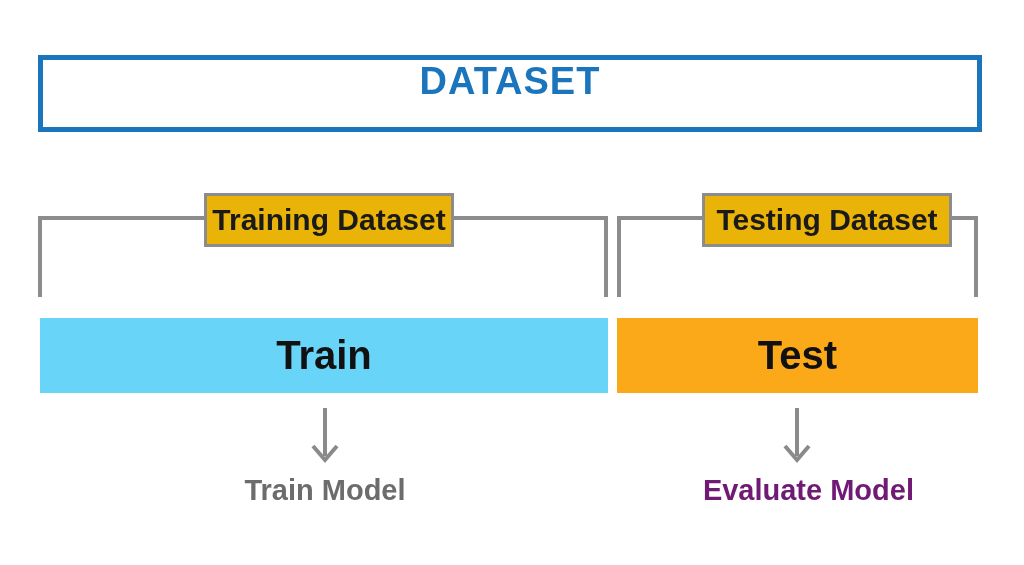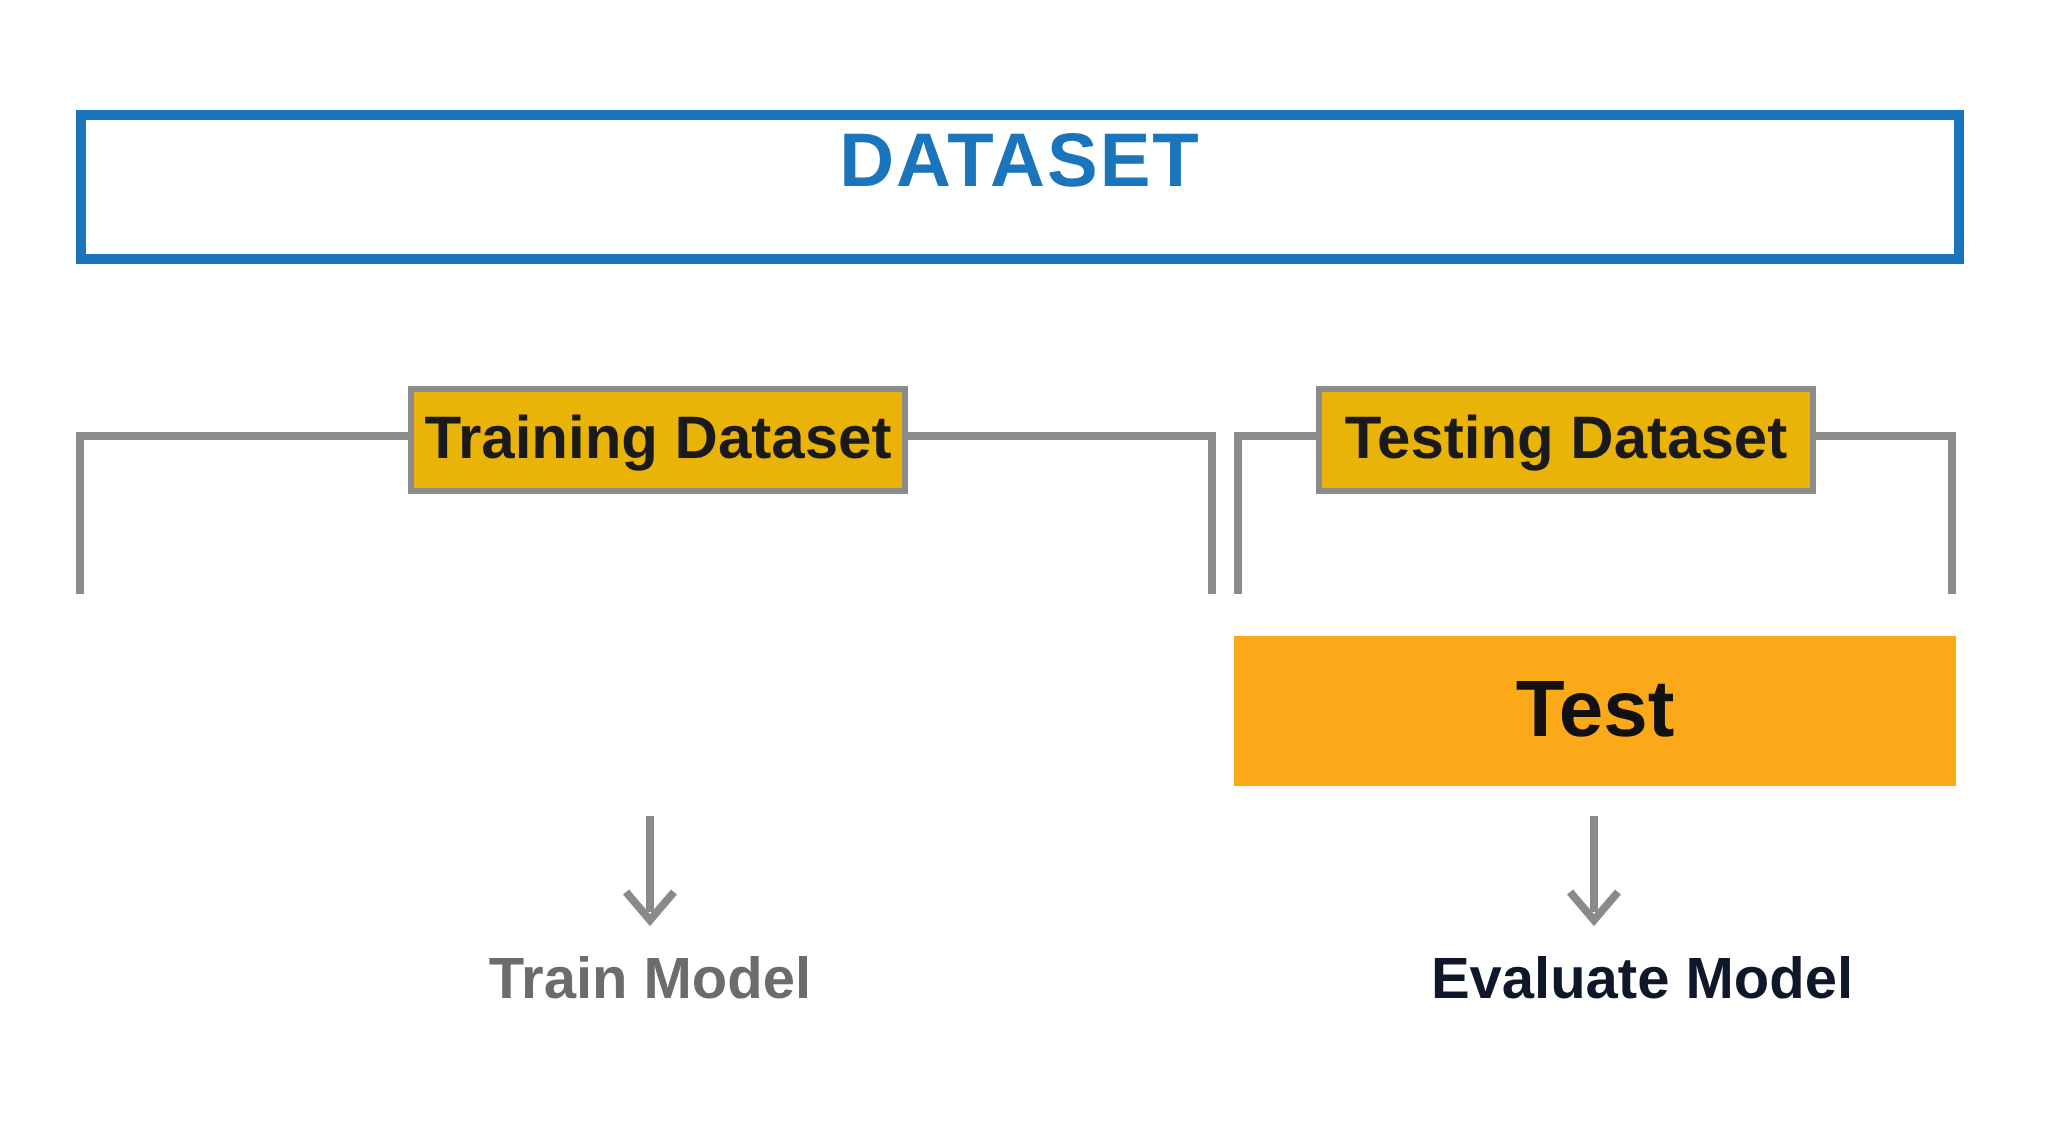--- a/index.html
+++ b/index.html
@@ -104,37 +104,40 @@
   <div class="line v-line" style="left:38px;"></div>
   <div class="line v-line" style="left:604px;"></div>
 
   <div class="line h-line" style="left:617px; top:216px; width:361px;"></div>
   <div class="line v-line" style="left:617px;"></div>
   <div class="line v-line" style="left:974px;"></div>
 
   <div class="bracket-box" style="left:204px; width:250px;">
     <span class="bracket-label">Training Dataset</span>
   </div>
-  <div class="bracket-box" style="left:658px; width:250px;">
+  <div class="bracket-box" style="left:702px; width:250px;">
     <span class="bracket-label">Testing Dataset</span>
   </div>
 
+  <div class="bar" style="left: 40px; width: 568px; background-color: rgb(103, 212, 248);">
+    <span class="bar-label">Train</span>
+  </div>
   <div class="bar" style="left: 617px; width: 361px; background-color: rgb(251, 169, 25);">
     <span class="bar-label">Test</span>
   </div>
 
   <div class="arrow" style="left:303px;">
     <svg width="44" height="62" viewBox="0 0 44 62" xmlns="http://www.w3.org/2000/svg">
       <line x1="22" y1="4" x2="22" y2="52" stroke="#8A8A8A" stroke-width="4"></line>
       <polyline points="10,42 22,56 34,42" fill="none" stroke="#8A8A8A" stroke-width="4"></polyline>
     </svg>
   </div>
   <div class="arrow" style="left:775px;">
     <svg width="44" height="62" viewBox="0 0 44 62" xmlns="http://www.w3.org/2000/svg">
       <line x1="22" y1="4" x2="22" y2="52" stroke="#8A8A8A" stroke-width="4"></line>
       <polyline points="10,42 22,56 34,42" fill="none" stroke="#8A8A8A" stroke-width="4"></polyline>
     </svg>
   </div>
 
   <div class="result-label" style="left: 175px; color: rgb(108, 108, 108);">Train Model</div>
-  <div class="result-label" style="left: 671px; color: #0f172a;">Evaluate Model</div>
+  <div class="result-label" style="left: 614px; color: #701a75; text-align: right;">Evaluate Model</div>
 
 </div>
 
 </body></html>

